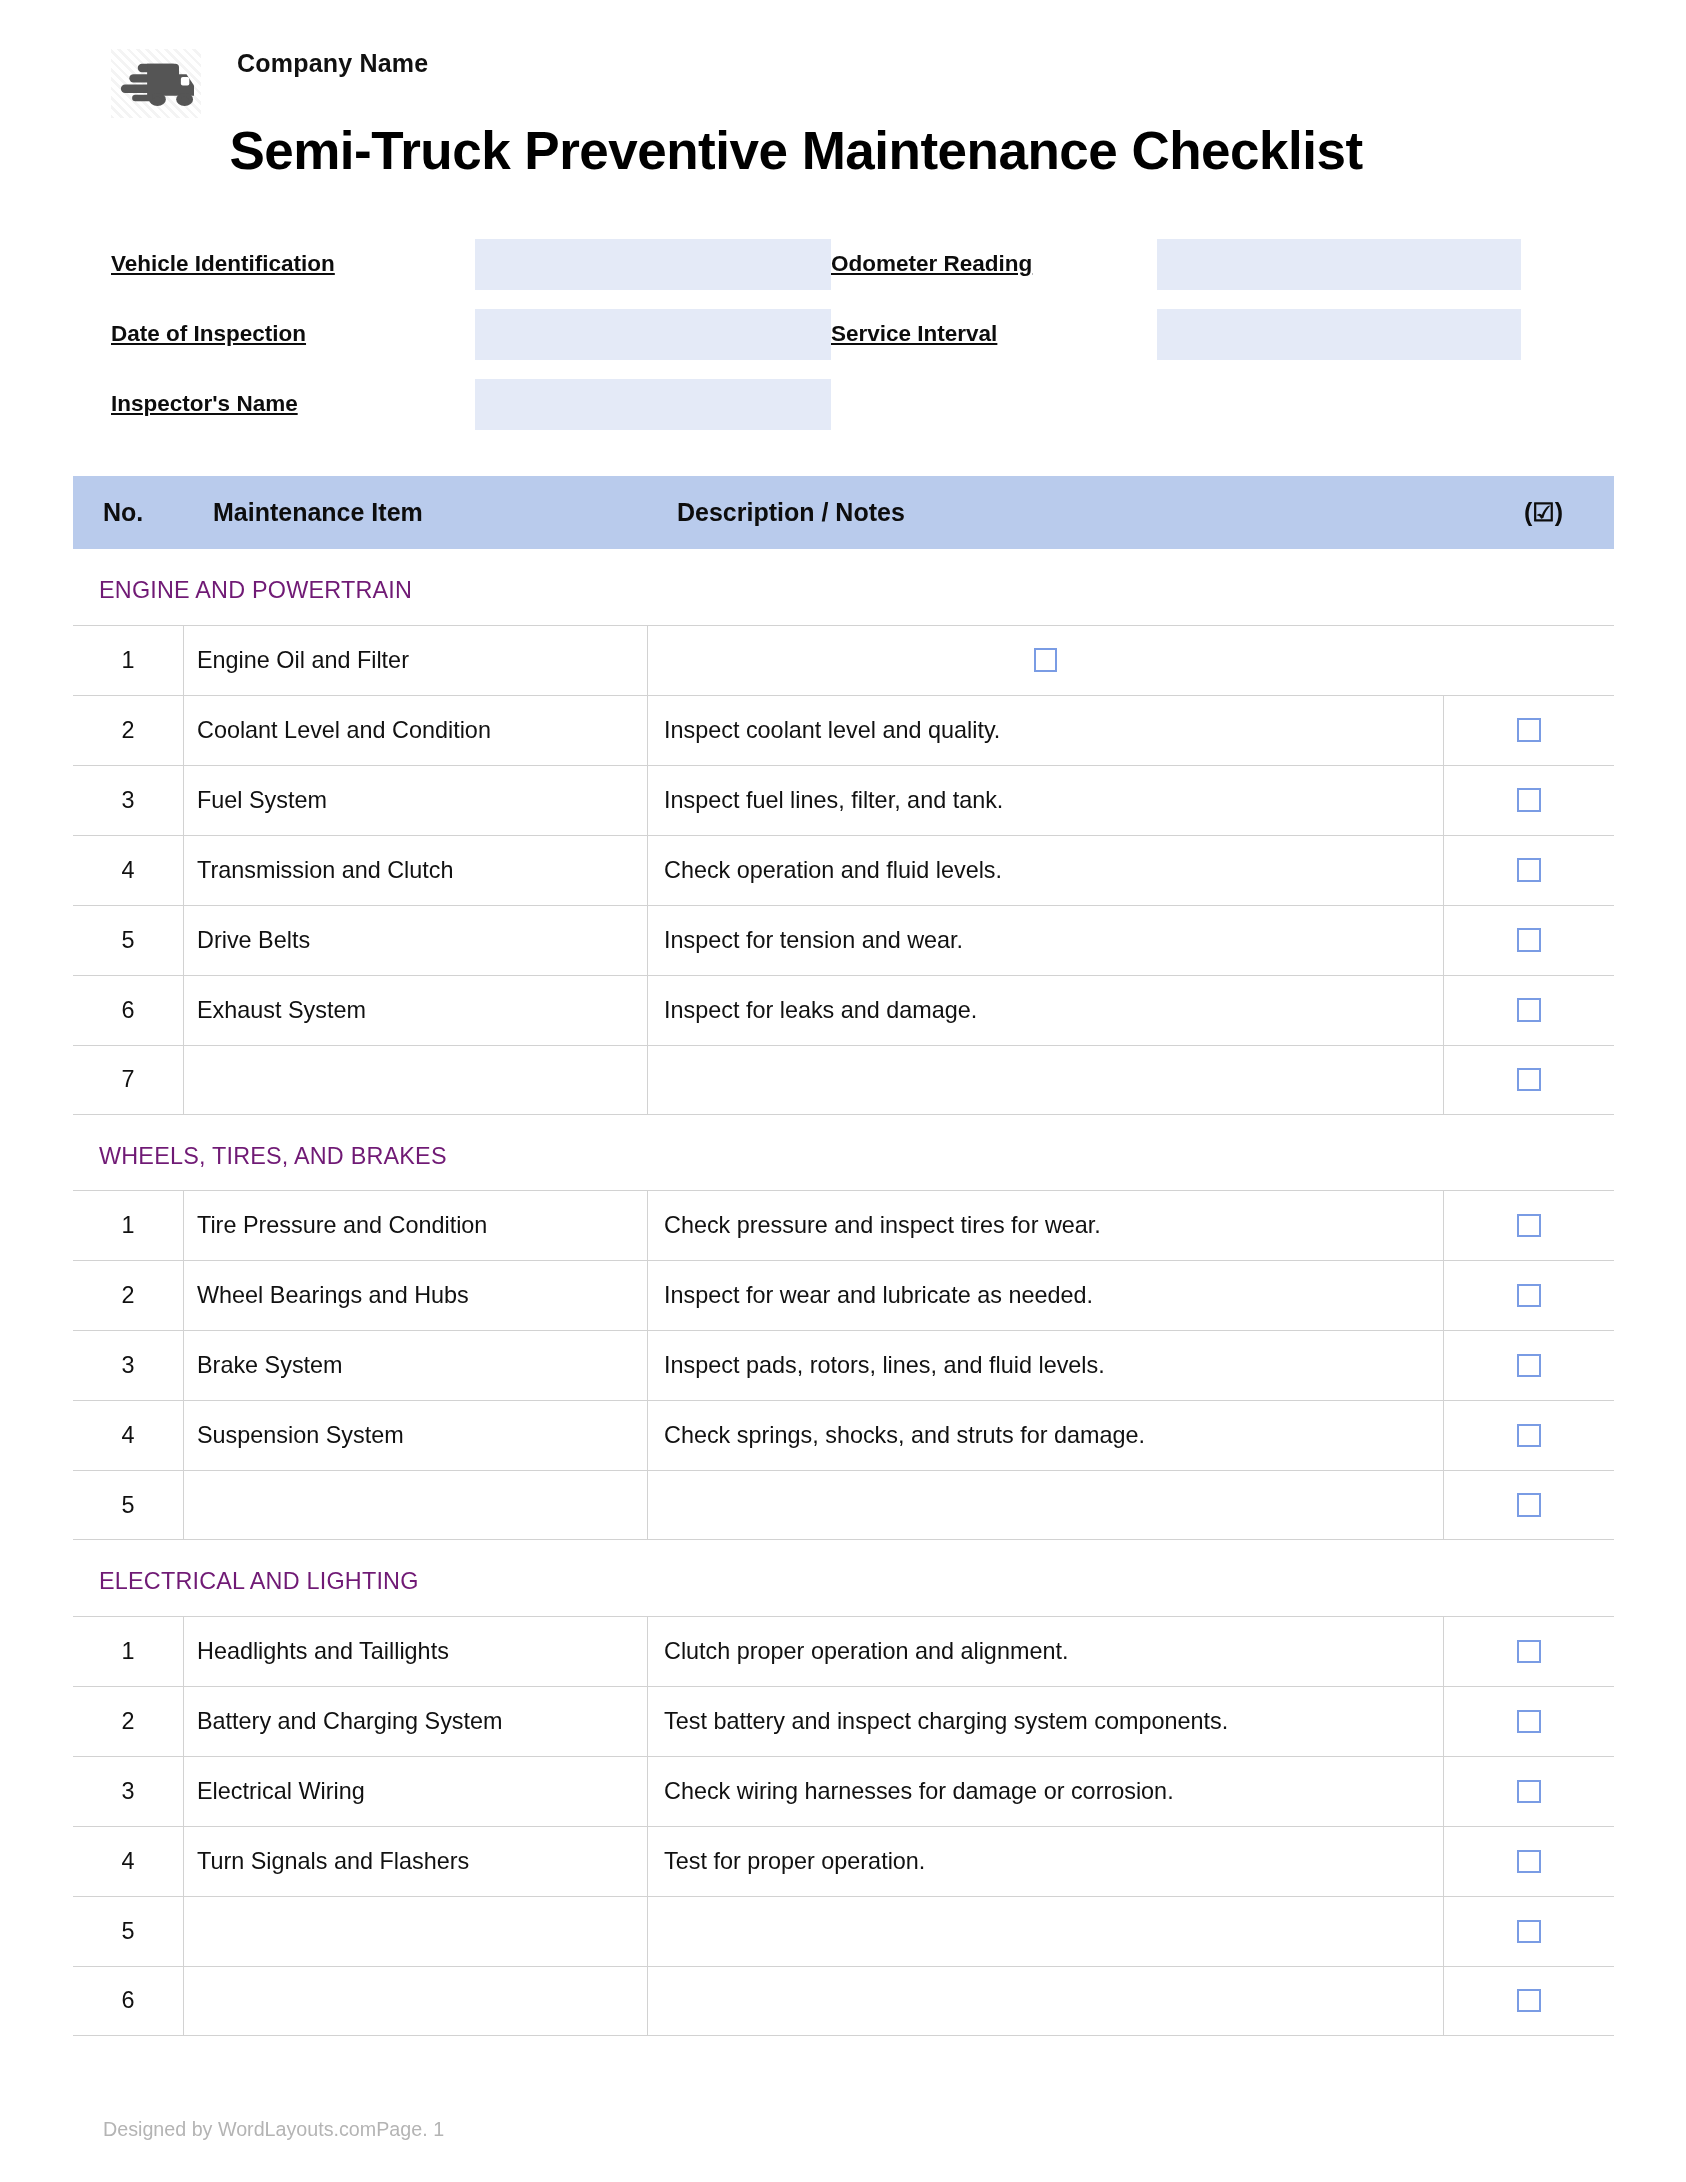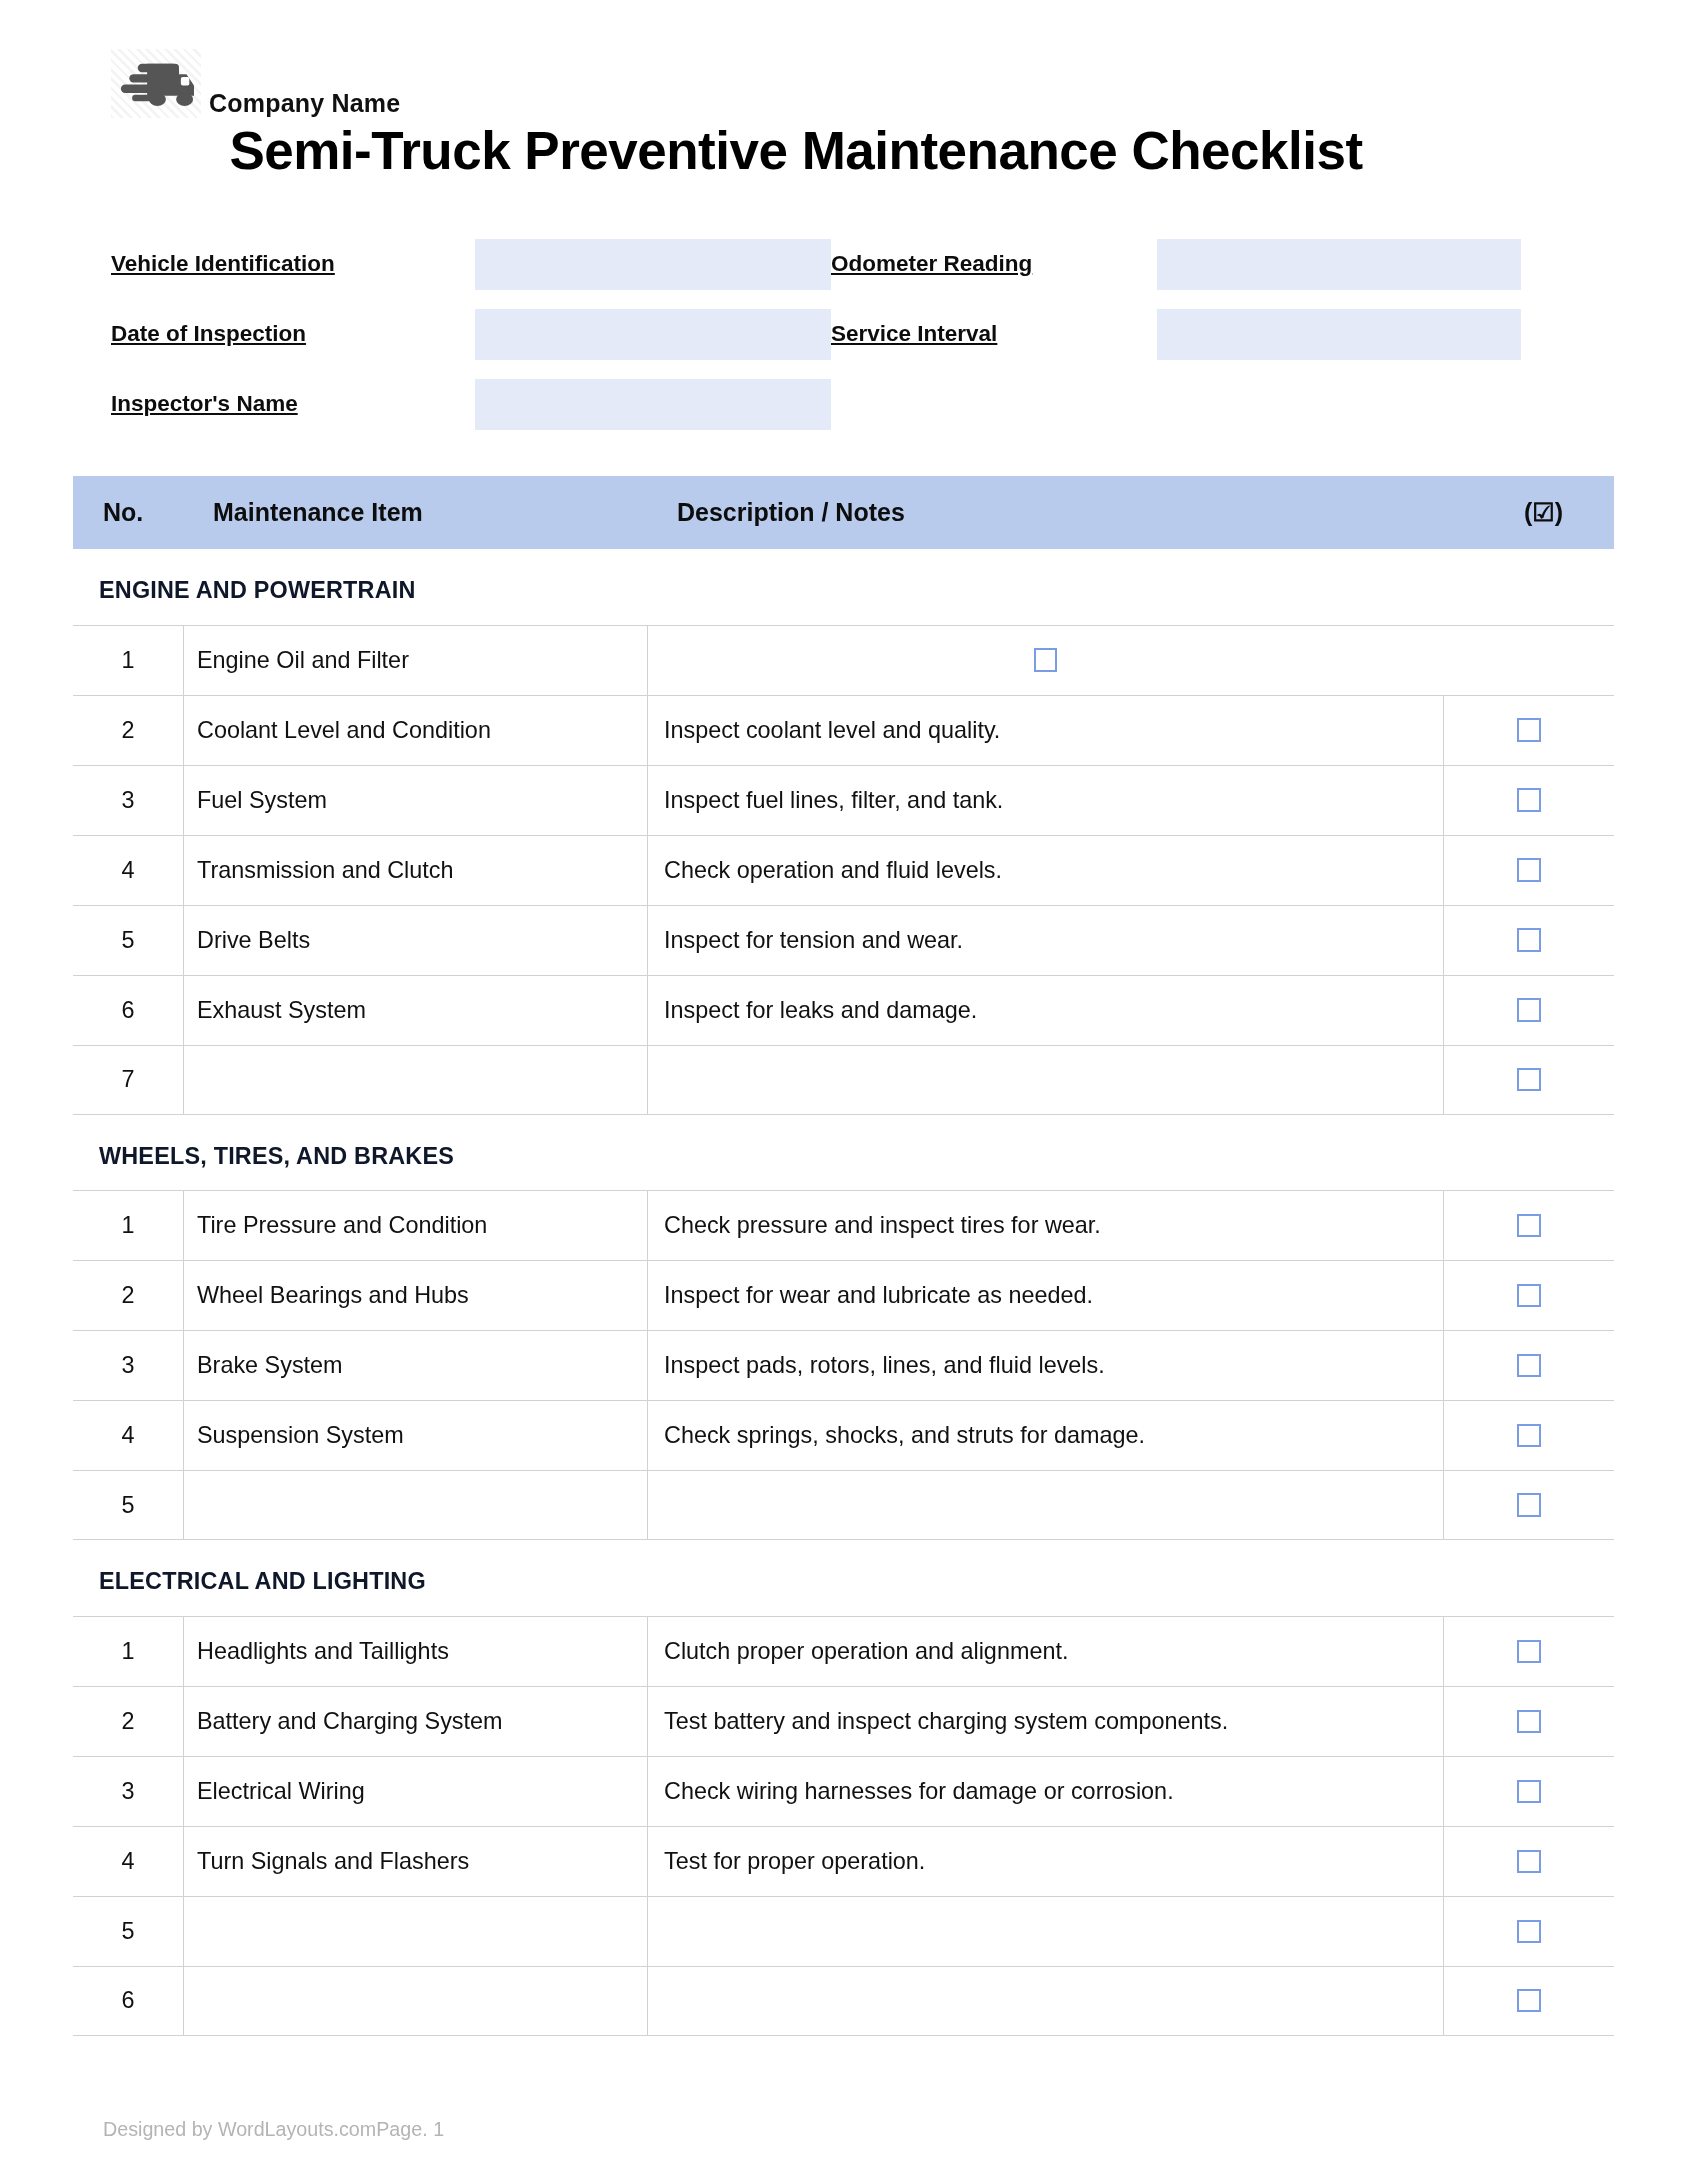--- a/index.html
+++ b/index.html
@@ -17,22 +17,22 @@
     box-sizing: border-box;
     overflow: hidden;
   }
 
   
   .brand-row {
     position: absolute;
     left: 111px;
     top: 49px;
     display: flex;
-    align-items: flex-end;
-    gap: 8px;
+    align-items: flex-start;
+    gap: 36px;
   }
   .logo-box {
     width: 90px;
     height: 69px;
     background-image:
       repeating-linear-gradient(45deg,
         #f4f4f4 0px, #f4f4f4 2.8px,
         #ffffff 2.8px, #ffffff 6.6px);
     display: flex;
     align-items: center;
@@ -110,22 +110,22 @@
     color: #0d0d0d;
     padding-left: 30px;
   }
   .th-no      { padding-left: 26px; }
   .th-item    { padding-left: 8.4px; }
   .th-desc    { padding-left: 11.2px; }
   .th-check   { text-align: center; font-size: 25px; }
 
   .section-title {
     font-size: 23.4px;
-    font-weight: bold;
-    color: #0f172a;
+    font-weight: normal;
+    color: #701a75;
     letter-spacing: 0.2px;
     padding: 28px 0 20.6px 26px;
   }
 
   .row {
     display: grid;
     grid-template-columns: 110px 464px 796px 171px;
     height: 70px;
     align-items: center;
     border-top: 1.9px solid #d2d2d2;

